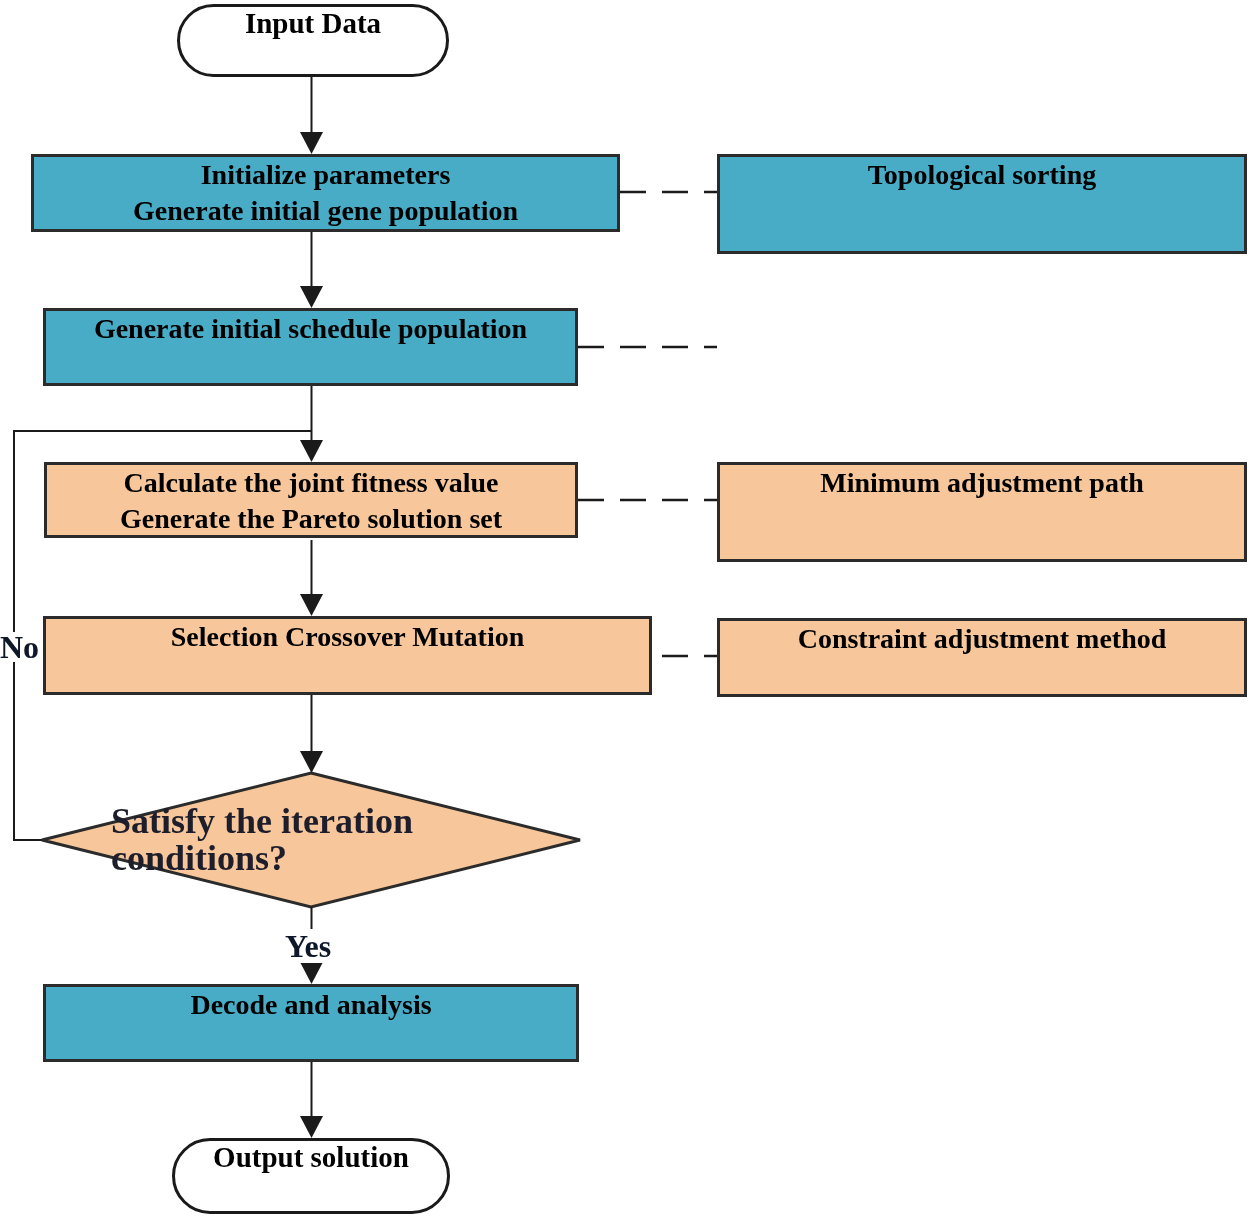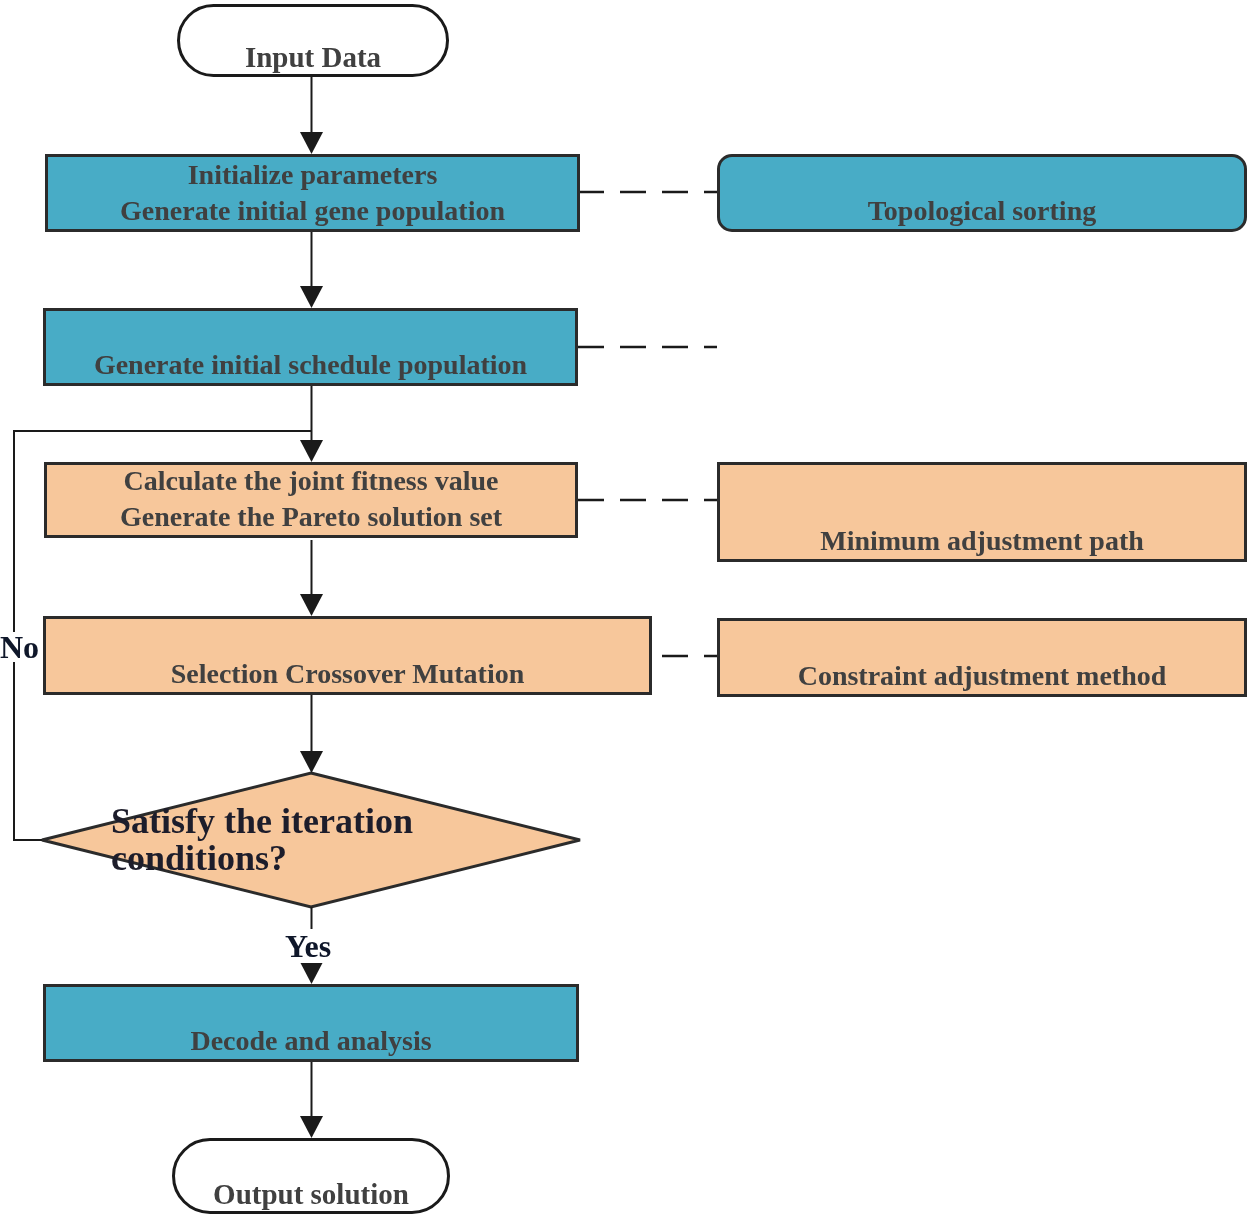--- a/index.html
+++ b/index.html
@@ -7,24 +7,24 @@
     position:relative;
     width:1251px; height:1216px;
     background:#ffffff;
     font-family:"Liberation Serif","DejaVu Serif",serif;
     overflow:hidden;
   }
   svg.wires { position:absolute; left:0; top:0; }
   .node {
     position:absolute;
     display:flex; flex-direction:column;
-    align-items:center; justify-content:flex-end;
+    align-items:center; justify-content:flex-start;
     text-align:center;
     font-weight:bold;
-    color:#404040;
+    color:#000000;
     box-sizing:border-box;
   }
   .rect {
     border:3px solid #2B2B2B;
     font-size:28px;
     line-height:36px;
   }
   .teal   { background:#48ACC6; }
   .orange { background:#F7C79B; }
   .stadium {
@@ -46,22 +46,22 @@
   .edge-label {
     position:absolute;
     display:flex; align-items:center; justify-content:flex-start;
     font-weight:bold;
     color:#0f172a;
     font-size:32px;
     background:#ffffff;
   }
   
   #n-input      { left:177px; top:4px;    width:272px; height:73px; }
-  #n-init       { left:45px;  top:154px;  width:535px; height:78px; }
-  #n-topo       { left:717px; top:154px;  width:530px; height:78px;border-radius:15px; }
+  #n-init       { left:31px;  top:154px;  width:589px; height:78px; }
+  #n-topo       { left:717px; top:154px;  width:530px; height:100px; }
   #n-sched      { left:43px;  top:308px;  width:535px; height:78px; }
   #n-proc      { left:717px; top:310px;  width:530px; height:78px; }
   #n-fit        { left:44px;  top:462px;  width:534px; height:76px; }
   #n-minpath    { left:717px; top:462px;  width:530px; height:100px; }
   #n-sel        { left:43px;  top:616px;  width:609px; height:79px; }
   #n-constraint { left:717px; top:618px;  width:530px; height:79px; }
   #n-decode     { left:43px;  top:984px;  width:536px; height:78px; }
   #n-output     { left:172px; top:1138px; width:278px; height:76px; }
   #n-decision-text { left:111px; top:801px; width:400px; height:78px; }
   #lbl-yes { left:285px; top:929px; width:52px; height:34px; }

